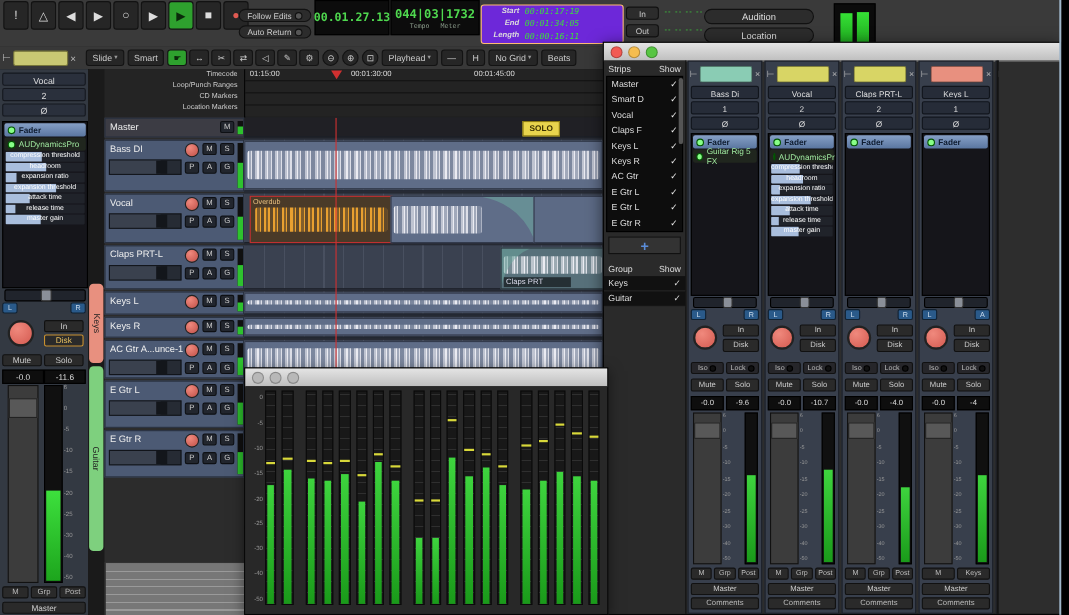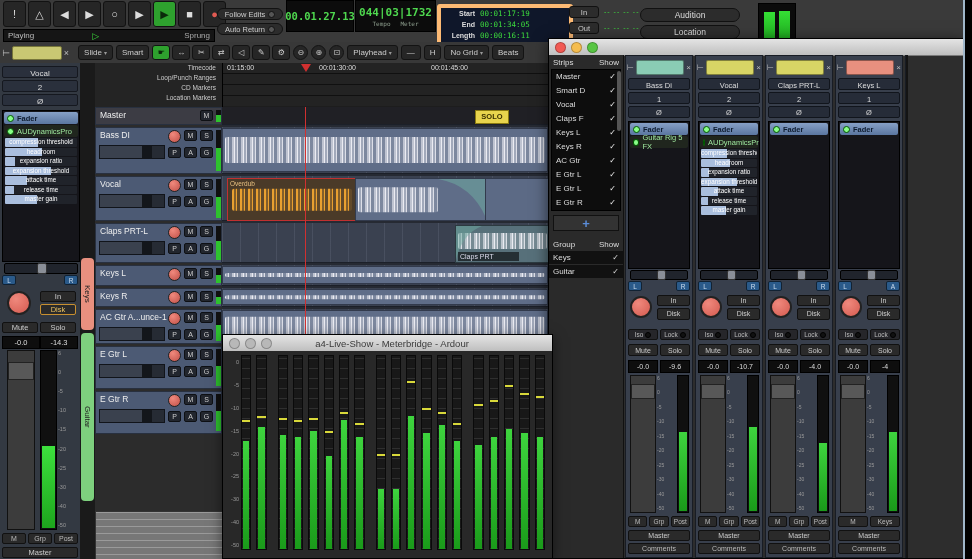--- a/index.html
+++ b/index.html
@@ -17,21 +17,21 @@
   .t-status{position:absolute;left:3px;top:29px;width:210px;height:11px;background:#151515;border:1px solid #000;font-size:8px;color:#bbb;display:flex;align-items:center;}
   .t-status .lbl{margin-left:4px;}
   .t-status .shuttle{color:#3ddc3d;margin-left:58px;font-size:9px;}
   .t-status .spring{margin-left:auto;margin-right:4px;color:#aaa;}
   .t-toggle{position:absolute;left:217px;width:66px;height:12px;background:#2c2c2c;border:1px solid #121212;border-radius:6px;color:#ccc;font-size:7.5px;display:flex;align-items:center;justify-content:center;gap:3px;padding:0;}
   .t-toggle .led{width:5px;height:5px;border-radius:50%;background:#555;border:1px solid #111;display:inline-block;}
   .clock{position:absolute;top:0;height:30px;background:#0c0c0c;border:1px solid #000;color:#4fd84f;font-family:"DejaVu Sans Mono",monospace;font-weight:bold;display:flex;align-items:center;justify-content:center;}
   #clock1{left:286px;width:66px;font-size:10.5px;}
   #clock2{left:355px;width:79px;font-size:11px;flex-direction:column;}
   #clock2 .sub{display:flex;gap:10px;font-size:6px;color:#8a9a8a;font-weight:normal;margin-top:1px;}
-  .rangebox{position:absolute;left:437px;top:4px;width:128px;height:34px;background:#0f172a;border:4px solid #fdba74;border-radius:3px;font-size:7px;}
+  .rangebox{position:absolute;left:437px;top:4px;width:128px;height:34px;background:#6d28d9;border:1px solid #fdba74;border-radius:3px;font-size:7px;font-style:italic;}
   .rangerow{display:flex;align-items:center;height:11px;}
   .rangerow .rl{width:34px;text-align:right;color:#ddd;font-weight:bold;margin-right:5px;}
   .rangerow .rv{color:#3ddc3d;font-family:"DejaVu Sans Mono",monospace;font-size:7.5px;}
   .io-btn{position:absolute;left:569px;width:30px;height:12px;background:#2c2c2c;border:1px solid #111;border-radius:3px;color:#ccc;font-size:7.5px;padding:0;}
   .io-leds{position:absolute;left:604px;width:58px;height:10px;color:#3ddc3d;font-size:7px;letter-spacing:1px;}
   .aud-btn{position:absolute;left:640px;width:100px;height:14px;background:#2c2c2c;border:1px solid #111;border-radius:7px;color:#ddd;font-size:8.5px;padding:0;}
   .t-meters{position:absolute;left:758px;top:3px;width:36px;height:36px;background:#0b0b0b;border:1px solid #000;display:flex;gap:4px;align-items:flex-end;justify-content:center;padding:2px 0;}
   .t-meters .bar{width:11px;background:linear-gradient(0deg,#1da51d,#35e035);}
 
   
@@ -238,25 +238,20 @@
       </button>
 
       <button class="t-btn">
         <span>■</span>
       </button>
 
       <button class="t-btn rec">
         <span>●</span>
       </button>
     </div>
-  <div class="t-status">
-    <span class="lbl">Playing</span>
-    <span class="shuttle">▷</span>
-    <span class="spring">Sprung</span>
-  </div>
   <button class="t-toggle" style="top:8px">
     <span>Follow Edits</span>
       <span class="led"></span>
   </button>
   <button class="t-toggle" style="top:23px">
     <span>Auto Return</span>
       <span class="led"></span>
   </button>
   <div class="clock" id="clock1">00.01.27.13</div>
   <div class="clock" id="clock2">
@@ -419,21 +414,21 @@
     <div class="lrrow">
       <button class="tinybtn">L</button>
       <button class="tinybtn">R</button>
     </div>
     <button class="recbig"></button>
     <button class="half" style="left:40px;top:228px">In</button>
     <button class="half disk-on" style="left:40px;top:241px">Disk</button>
     <button class="half" style="left:2px;top:259px">Mute</button>
     <button class="half" style="left:40px;top:259px">Solo</button>
     <div class="valbox" style="left:2px;top:273px">-0.0</div>
-    <div class="valbox" style="left:40px;top:273px">-14.3</div>
+    <div class="valbox" style="left:40px;top:273px">-11.6</div>
     <div class="faderzone">
       <div class="fader-track">
           <div class="fader-handle"></div>
         </div>
       <div class="meter-shell">
           <div class="meter-fill" style="height: 46%;"></div>
         </div>
       <div class="scalecol">
 
       <span>6</span>
@@ -1206,21 +1201,20 @@
   </div>
 </div>
 
 <div id="meterbridge">
   <div class="titlebar">
     <span class="tl inactive">
       <span></span>
       <span></span>
       <span></span>
     </span>
-    <span class="ttl">a4-Live-Show - Meterbridge - Ardour</span>
   </div>
   <div class="mb-body">
     <div class="mb-scale">
 
     <span>0</span>
         <span>-5</span>
         <span>-10</span>
         <span>-15</span>
         <span>-20</span>
         <span>-25</span>

